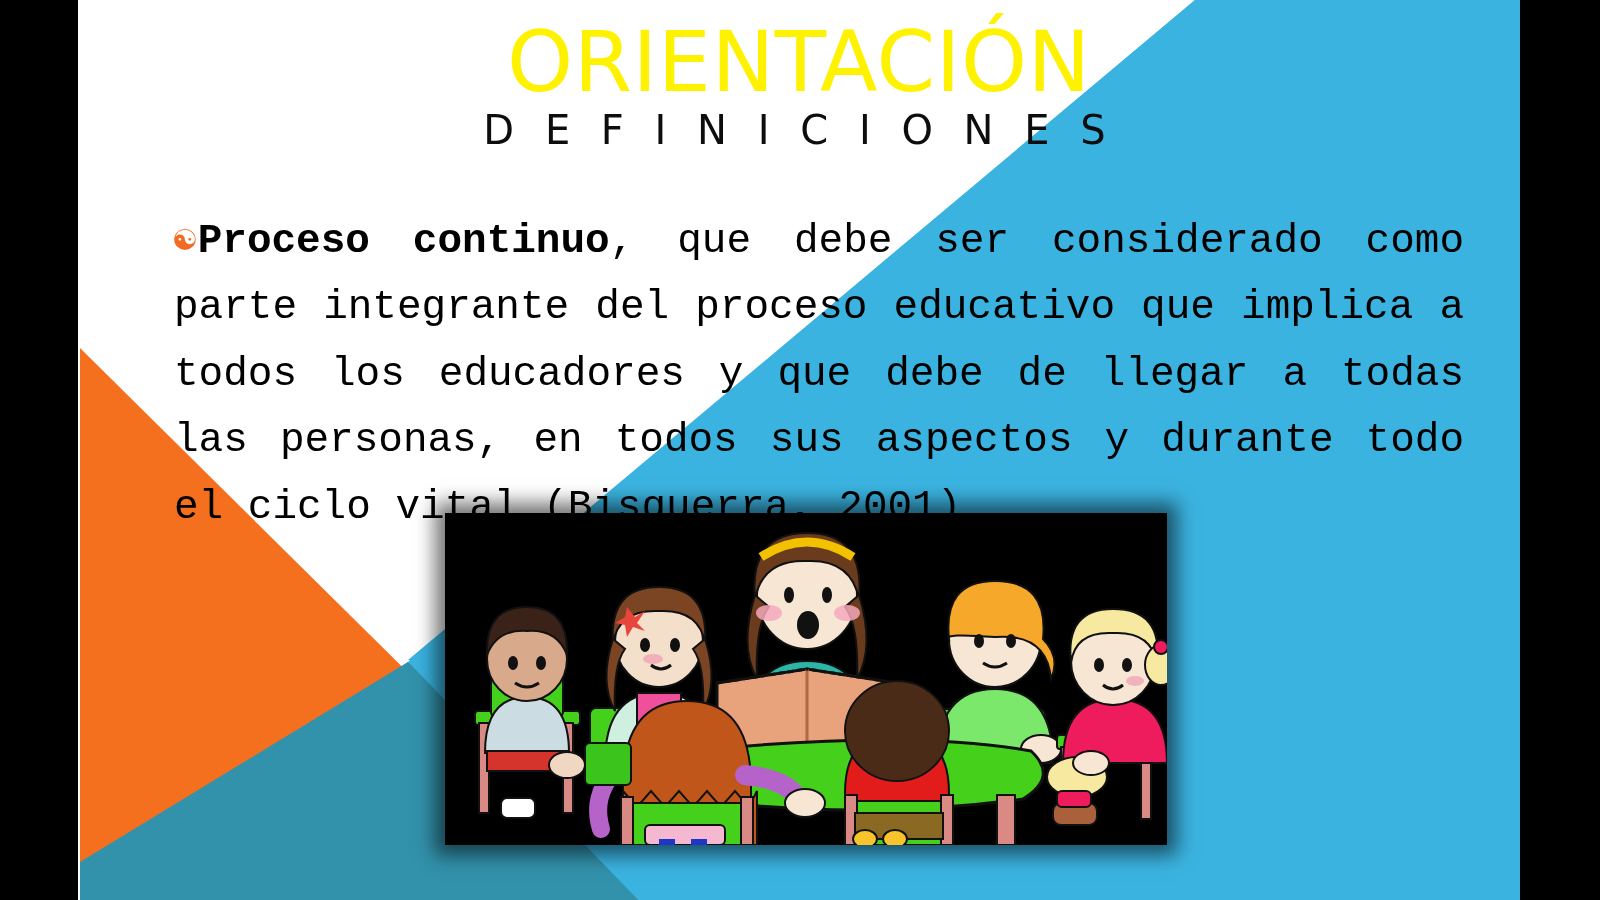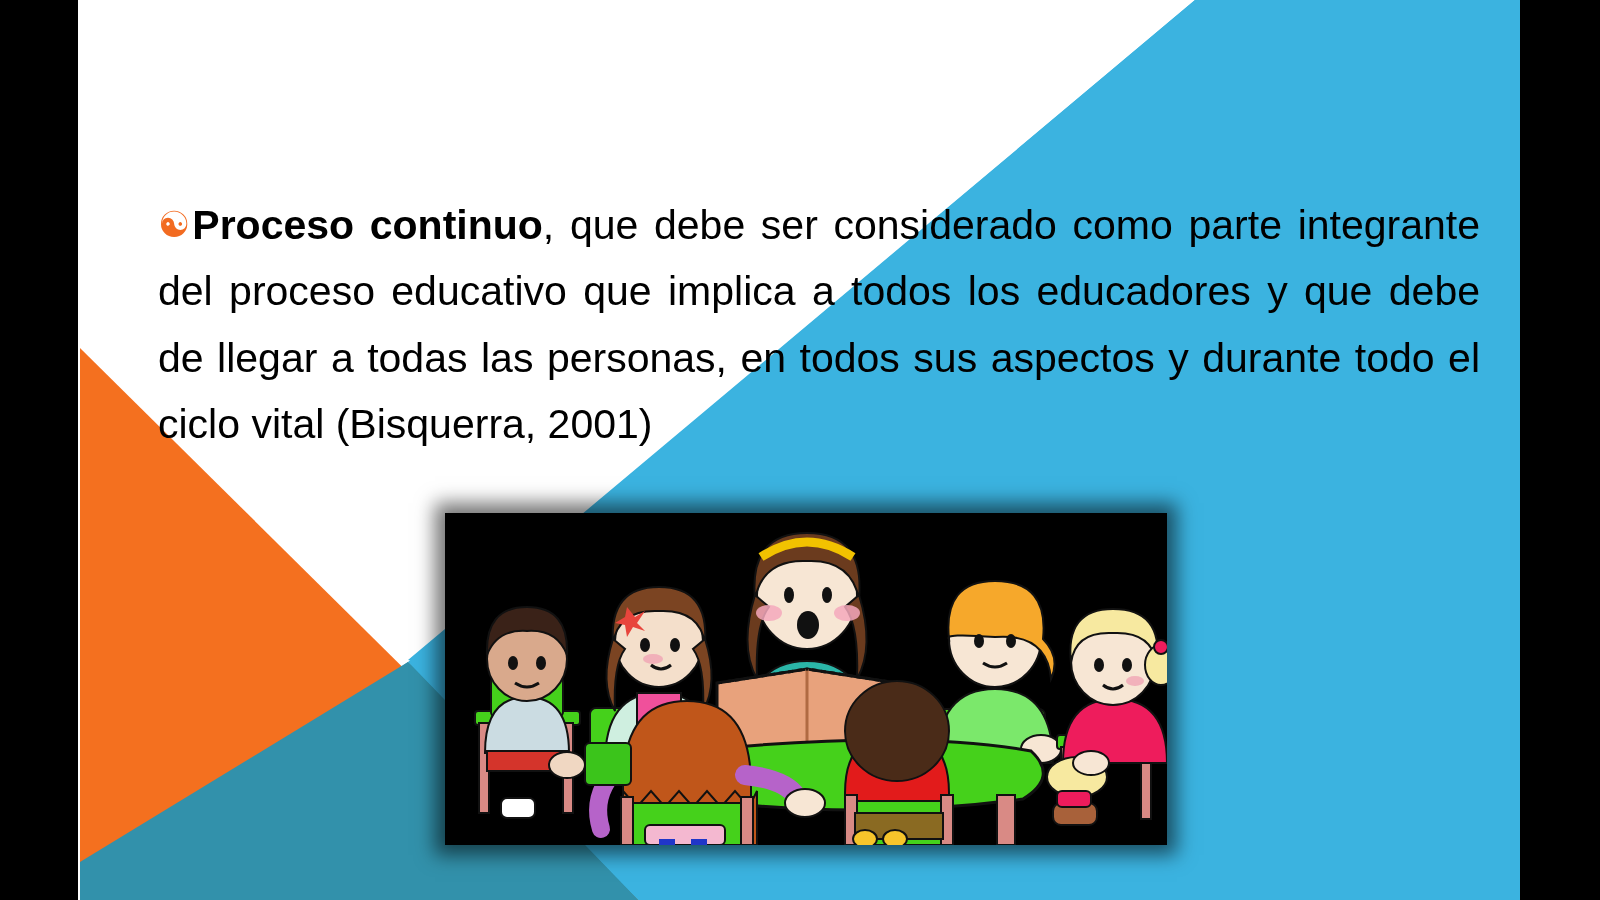--- a/index.html
+++ b/index.html
@@ -68,22 +68,22 @@
   }
 
   
   .body-block {
     position: absolute;
     left: 80px;
     top: 192px;
     width: 1322px;
   }
   .body-para {
-    margin: 0;
-    font-family: Liberation Sans, sans-serif;
+    margin: 16px;
+    font-family: Liberation Mono, monospace;
     font-size: 41px;
     line-height: 1.62;
     color: #000000;
     text-align: justify;
     text-justify: inter-word;
     font-stretch: condensed;
   }
   .body-para .bullet-glyph {
     color: #F26B21;
     font-size: 36px;
@@ -121,20 +121,24 @@
 
       <polygon points="1117,0 1442,0 1442,900 520,900 1442,900 330,660" fill="#3BB3E0"></polygon>
       <polygon points="1117,0 1442,0 1442,900 522,900 330,662" fill="#3BB3E0"></polygon>
 
       <polygon points="2,348 2,900 560,900" fill="#F4701F"></polygon>
 
       <polygon points="2,900 560,900 330,662 2,900" fill="#3291AB"></polygon>
       <polygon points="2,862 330,662 560,900 2,900" fill="#3291AB"></polygon>
     </svg>
 
+    <div class="title-block">
+      <span class="title-main">ORIENTACIÓN</span>
+      <span class="title-sub">D E F I N I C I O N E S</span>
+    </div>
 
     <div class="body-block">
       <p class="body-para"><span class="bullet-glyph">☯</span><span class="lead">Proceso continuo</span><span>, que debe ser considerado como parte integrante del proceso educativo que implica a todos los educadores y que debe de llegar a todas las personas, en todos sus aspectos y durante todo el ciclo vital (Bisquerra, 2001)</span></p>
     </div>
 
     <div class="picture-frame">
       <svg width="722" height="332" viewBox="0 0 722 332" aria-hidden="true">
         <rect x="0" y="0" width="722" height="332" fill="#000000"></rect>
 
         <g>

